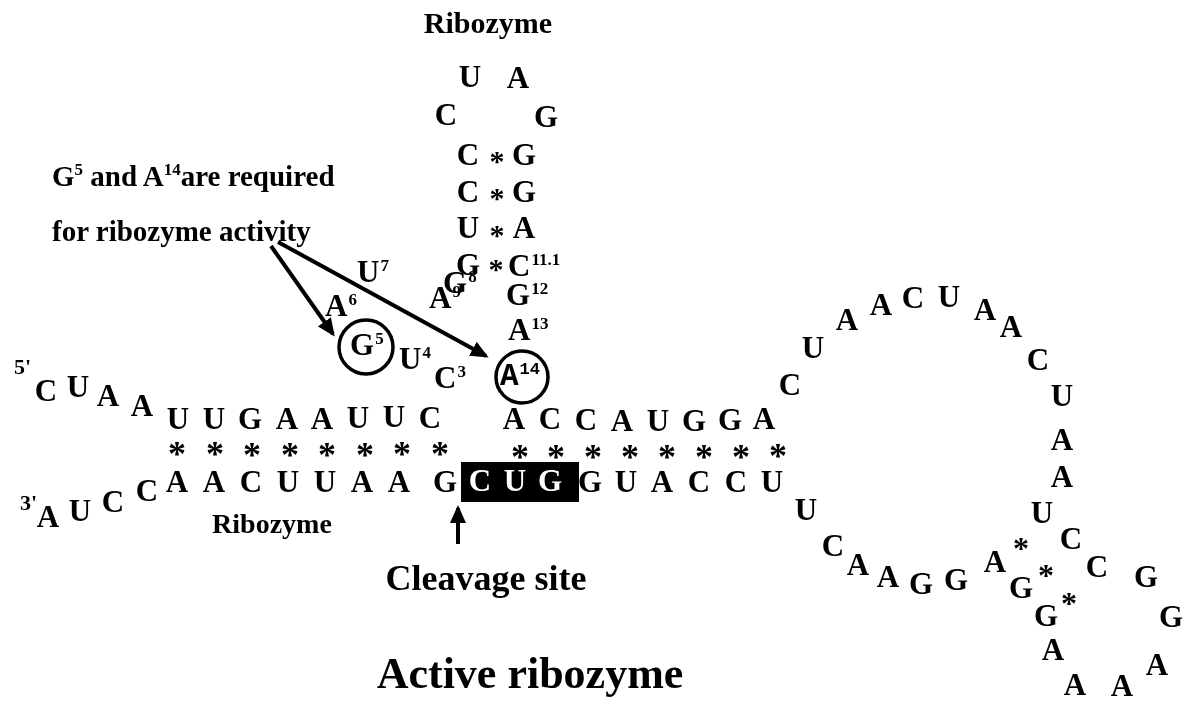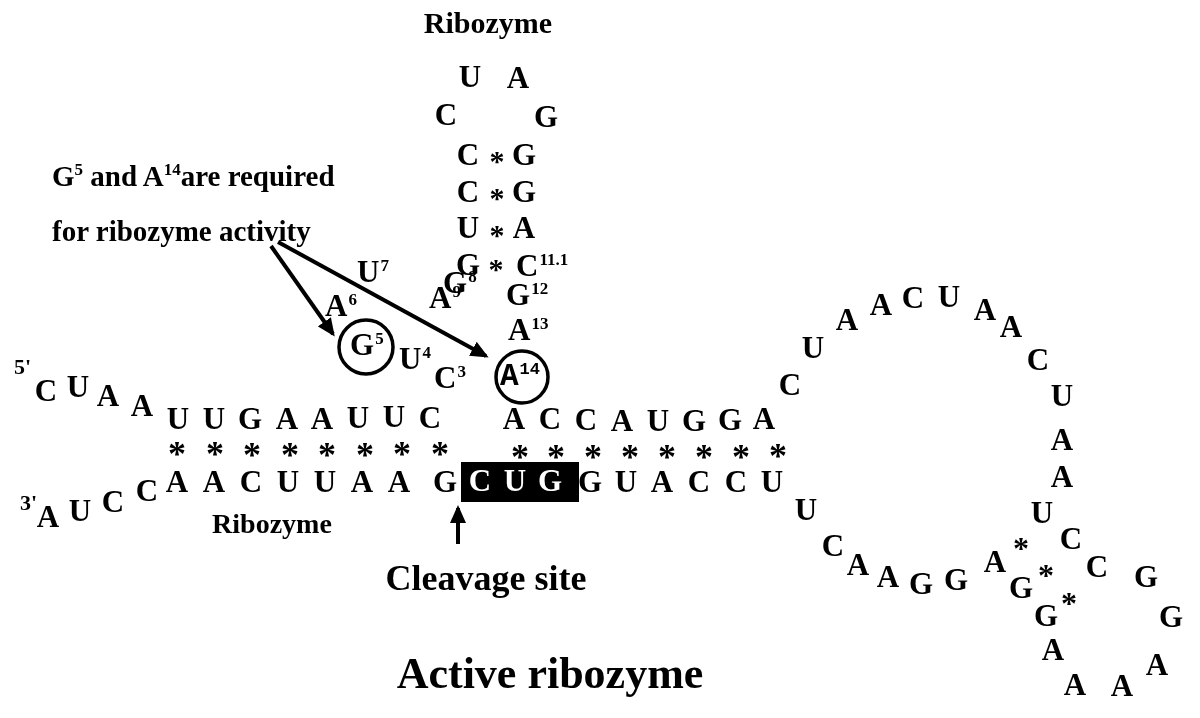--- a/index.html
+++ b/index.html
@@ -15,21 +15,21 @@
   .supnt{
     position:absolute;font-weight:700;font-size:31px;line-height:1;white-space:nowrap;
   }
   .supnt .sp{font-size:17px;position:relative;top:-11px;margin-left:1px;}
   .ast{
     position:absolute;transform:translate(-50%,-38%);
     font-weight:700;line-height:1;
   }
   .figtitle{position:absolute;font-weight:700;transform:translateX(-50%);white-space:nowrap;}
   #title-top{left:488px;top:6px;font-size:30px;}
-  #title-bottom{left:530px;top:648px;font-size:44px;margin-left:20px;}
+  #title-bottom{left:530px;top:648px;font-size:44px;}
   #label-substrate{left:272px;top:508px;font-size:28px;}
   #label-cleavage{left:486px;top:557px;font-size:36px;}
   .prime{position:absolute;font-weight:700;font-size:22px;line-height:1;}
   #five-prime{left:14px;top:356px;}
   #three-prime{left:20px;top:492px;}
   #annotation{
     position:absolute;left:52px;top:151px;font-weight:700;font-size:29px;line-height:51px;white-space:nowrap;
   }
   #annotation .sp{font-size:17px;position:relative;top:-11px;}
   #cug-box{position:absolute;}
@@ -127,21 +127,21 @@
       <span class="nt" style="left: 1122px; top: 687px;">A</span>
       <span class="nt" style="left: 1157px; top: 666px;">A</span>
       <span class="nt" style="left: 1171px; top: 618px;">G</span>
       <span class="nt" style="left: 1146px; top: 578px;">G</span>
       <span class="nt" style="left: 1097px; top: 568px;">C</span>
       <span class="nt" style="left: 1071px; top: 540px;">C</span>
       <span class="nt" style="left: 1042px; top: 514px;">U</span>
       <span class="nt white" style="left: 480px; top: 482px; color: rgb(255, 255, 255);">C</span>
       <span class="nt white" style="left: 515px; top: 482px; color: rgb(255, 255, 255);">U</span>
       <span class="nt white" style="left: 550px; top: 482px; color: rgb(255, 255, 255);">G</span>
-      <span class="supnt" style="left: 508px; top: 250px; margin-left: 8px;">C<span class="sp">11.1</span></span>
+      <span class="supnt" style="left: 508px; top: 250px;">C<span class="sp">11.1</span></span>
       <span class="supnt" style="left: 506px; top: 279px;">G<span class="sp">12</span></span>
       <span class="supnt" style="left: 508px; top: 314px; font-family: Liberation Serif, serif;">A<span class="sp">13</span></span>
       <span class="supnt" style="left: 500px; top: 361px; font-family: Liberation Mono, monospace;">A<span class="sp">14</span></span>
       <span class="supnt" style="left: 357px; top: 256px;">U<span class="sp">7</span></span>
       <span class="supnt" style="left: 395px; top: 267px; margin-left: 48px;">G<span class="sp">8</span></span>
       <span class="supnt" style="left: 429px; top: 282px;">A<span class="sp">9</span></span>
       <span class="supnt" style="left: 325px; top: 290px;">A<span class="sp">6</span></span>
       <span class="supnt" style="left: 350px; top: 329px;">G<span class="sp">5</span></span>
       <span class="supnt" style="left: 399px; top: 343px;">U<span class="sp">4</span></span>
       <span class="supnt" style="left: 434px; top: 362px;">C<span class="sp">3</span></span>

